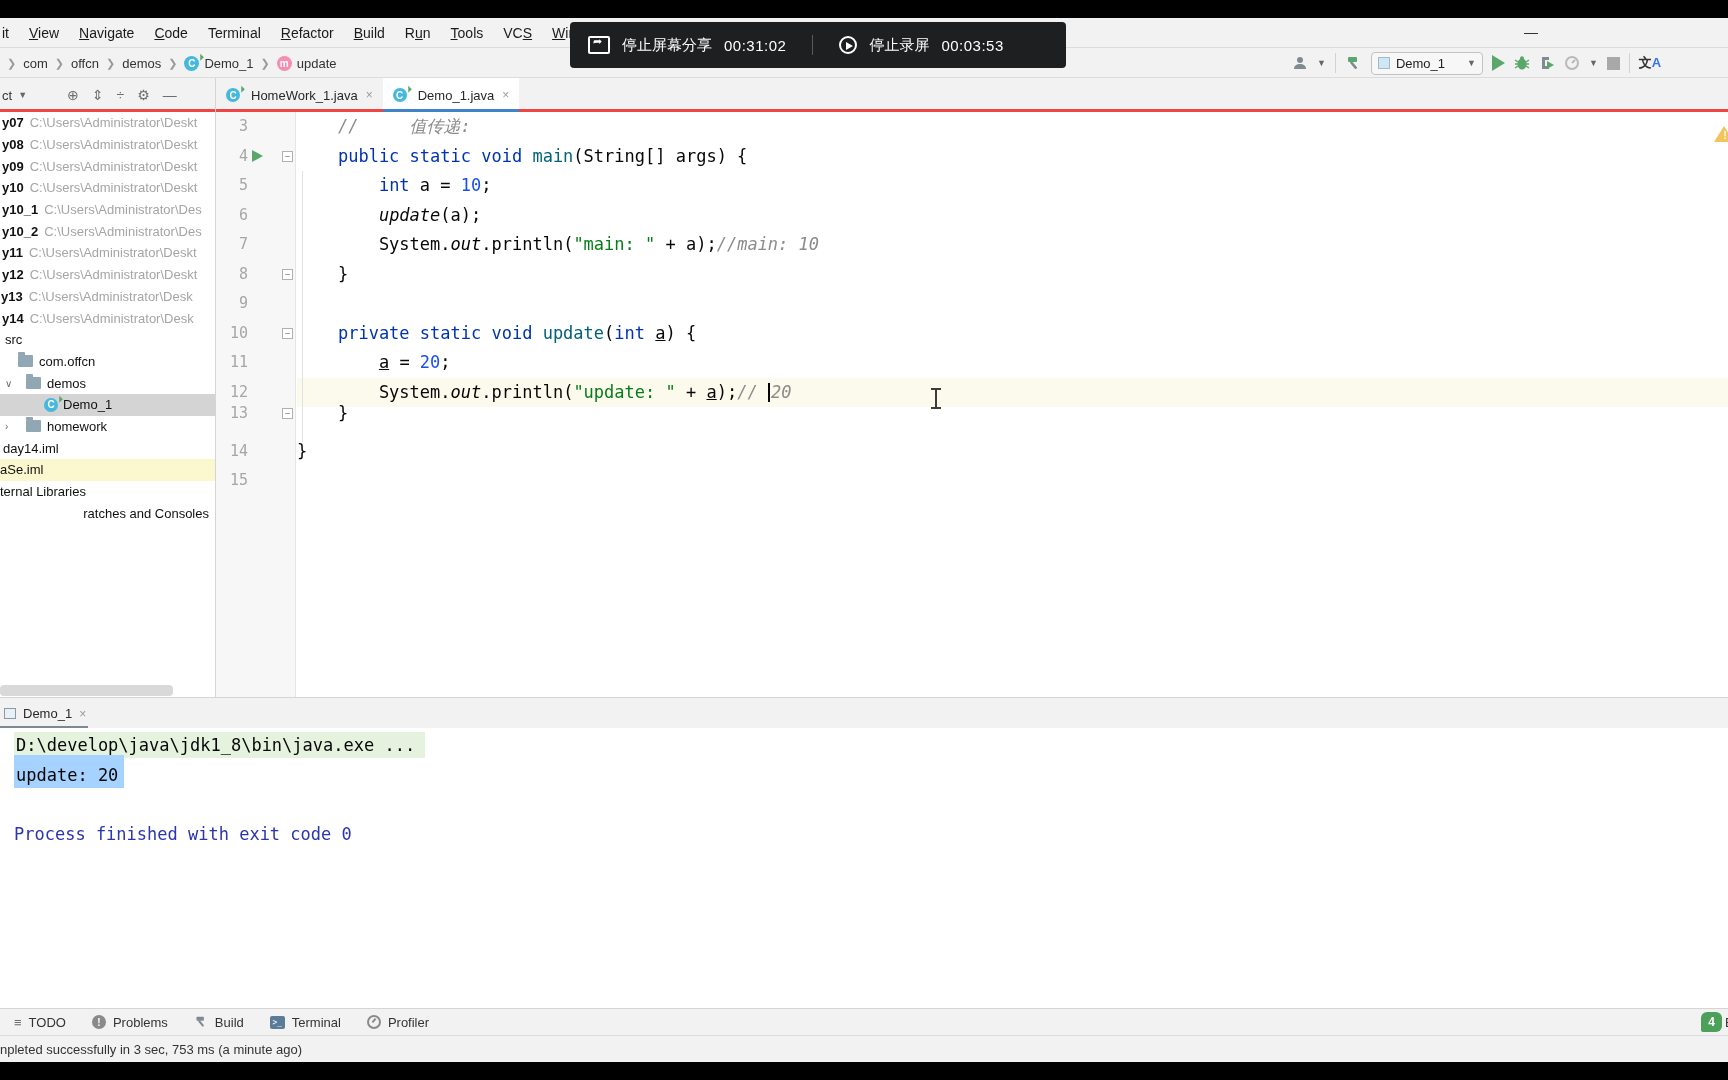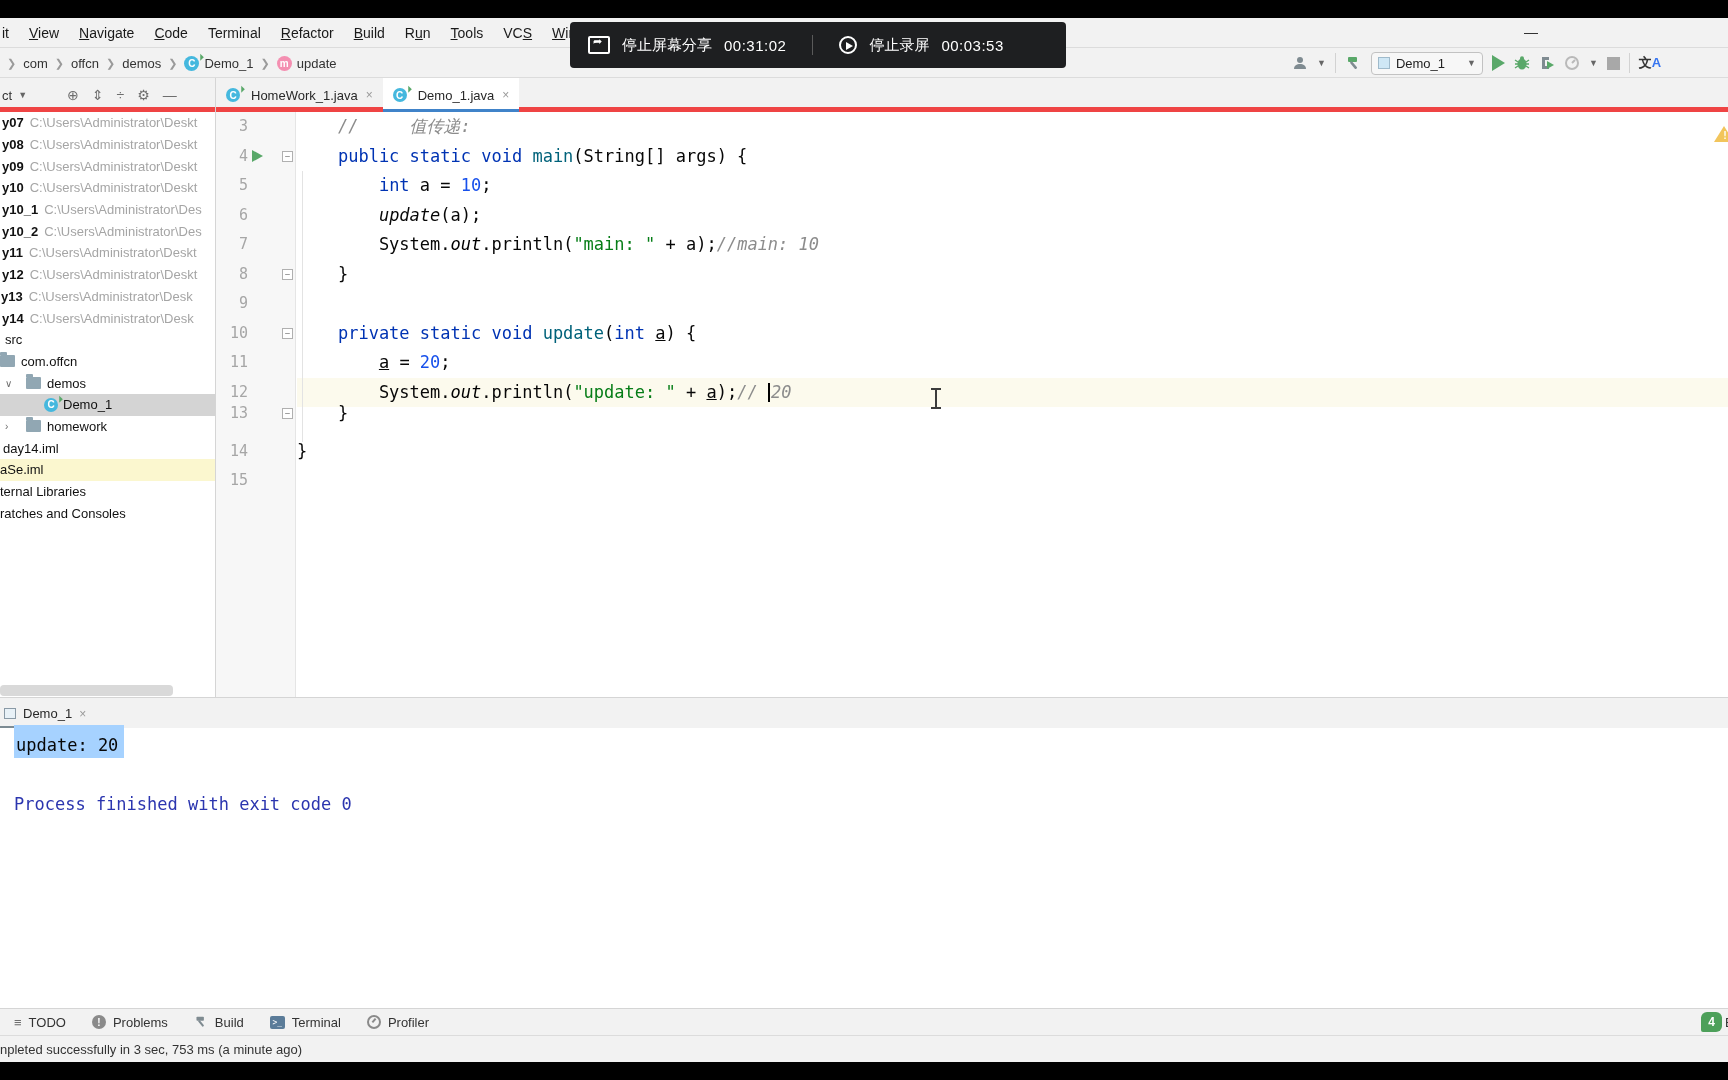--- a/index.html
+++ b/index.html
@@ -38,21 +38,21 @@
   .chev-down { font-size:9px; color:#666; }
   .run-config { width:112px; height:23px; border:1px solid #C2C2C2; border-radius:4px; background:#F7F7F7; display:flex; align-items:center; padding:0 6px; gap:6px; font-size:13px; color:#222; }
   .run-config .cfg-ic { width:12px; height:12px; background:#CFE7F5; border:1px solid #9fbacb; }
   .v-div { width:1px; height:20px; background:#D2D2D2; }
   .play-tri { width:0; height:0; border-left:13px solid #59A869; border-top:8px solid transparent; border-bottom:8px solid transparent; }
   .stop-sq { width:13px; height:13px; background:#A8A8A8; }
   .translate { font-size:13px; font-weight:bold; color:#333; }
   .translate b { color:#3574F0; }
 
   
-  .panel-head { position:absolute; left:0; top:78px; width:1728px; height:34px; background:#F2F2F2; border-bottom:5px solid #ef4444; }
+  .panel-head { position:absolute; left:0; top:78px; width:1728px; height:34px; background:#F2F2F2; border-bottom:3px solid #ef4444; }
   .proj-head { position:absolute; left:0; top:0; width:215px; height:34px; display:flex; align-items:center; font-size:13px; color:#333; }
   .proj-head .hicon { color:#6e6e6e; font-size:14px; margin-left:13px; }
   .tabs { position:absolute; left:216px; top:0; height:34px; display:flex; }
   .tab { display:flex; align-items:center; padding:0 10px; font-size:13px; color:#282828; gap:6px; position:relative; height:34px; }
   .tab.active { background:#FFFFFF; }
   .tab.active::after { content:""; position:absolute; left:0; right:0; bottom:-1px; height:4px; background:#4083C9; }
   .tab .x { color:#9a9a9a; font-size:12px; margin-left:2px; }
 
   
   .project-panel { position:absolute; left:0; top:112px; width:215px; height:585px; background:#fff; overflow:hidden; }
@@ -280,21 +280,21 @@
           <span class="t-name">y13</span>
           <span class="t-path">C:\Users\Administrator\Desk</span>
         </div>
         <div class="tree-row" style="padding-left: 2px;">
           <span class="t-name">y14</span>
           <span class="t-path">C:\Users\Administrator\Desk</span>
         </div>
         <div class="tree-row" style="padding-left: 5px;">
           <span class="t-name normal">src</span>
         </div>
-        <div class="tree-row" style="">
+        <div class="tree-row" style="padding-left: 18px;">
           <span class="folder-ic"></span>
           <span class="t-name normal">com.offcn</span>
         </div>
         <div class="tree-row" style="padding-left: 5px;">
           <span class="t-chev">∨</span>
           <span style="width: 7px; display: inline-block;"></span>
           <span class="folder-ic"></span>
           <span class="t-name normal">demos</span>
         </div>
         <div class="tree-row selected" style="padding-left: 44px;">
@@ -309,21 +309,21 @@
         </div>
         <div class="tree-row" style="padding-left: 3px;">
           <span class="t-name normal">day14.iml</span>
         </div>
         <div class="tree-row highlight" style="padding-left: 0px;">
           <span class="t-name normal">aSe.iml</span>
         </div>
         <div class="tree-row" style="padding-left: 0px;">
           <span class="t-name normal">ternal Libraries</span>
         </div>
-        <div class="tree-row" style="padding-left: 0px;">
+        <div class="tree-row" style="padding-left: 11px; justify-content: flex-end;">
           <span class="t-name normal">ratches and Consoles</span>
         </div>
       </div>
     <div class="proj-hscroll"></div>
   </div>
   <div class="panel-vline"></div>
 
   <div class="editor">
     <div class="gutter-bg"></div>
     <div id="codelines">
@@ -348,20 +348,21 @@
   <div class="ibeam"></div>
 
   <div class="console-head">
     <div class="console-tab">
       <span class="cicon"></span>
       <span>Demo_1</span>
       <span class="x">×</span>
     </div>
   </div>
   <div class="console" id="console">
+      <div class="con-line cmd"><span>D:\develop\java\jdk1_8\bin\java.exe ...</span></div>
       <div class="con-line selected"><span>update: 20</span></div>
       <div class="con-line blank"></div>
       <div class="con-line system">Process finished with exit code 0</div>
     </div>
 
   <div class="bottom-bar">
     <div id="btools" style="display:flex;">
         <div class="btool">
           <span class="bic">≡</span>
           <span>TODO</span>

